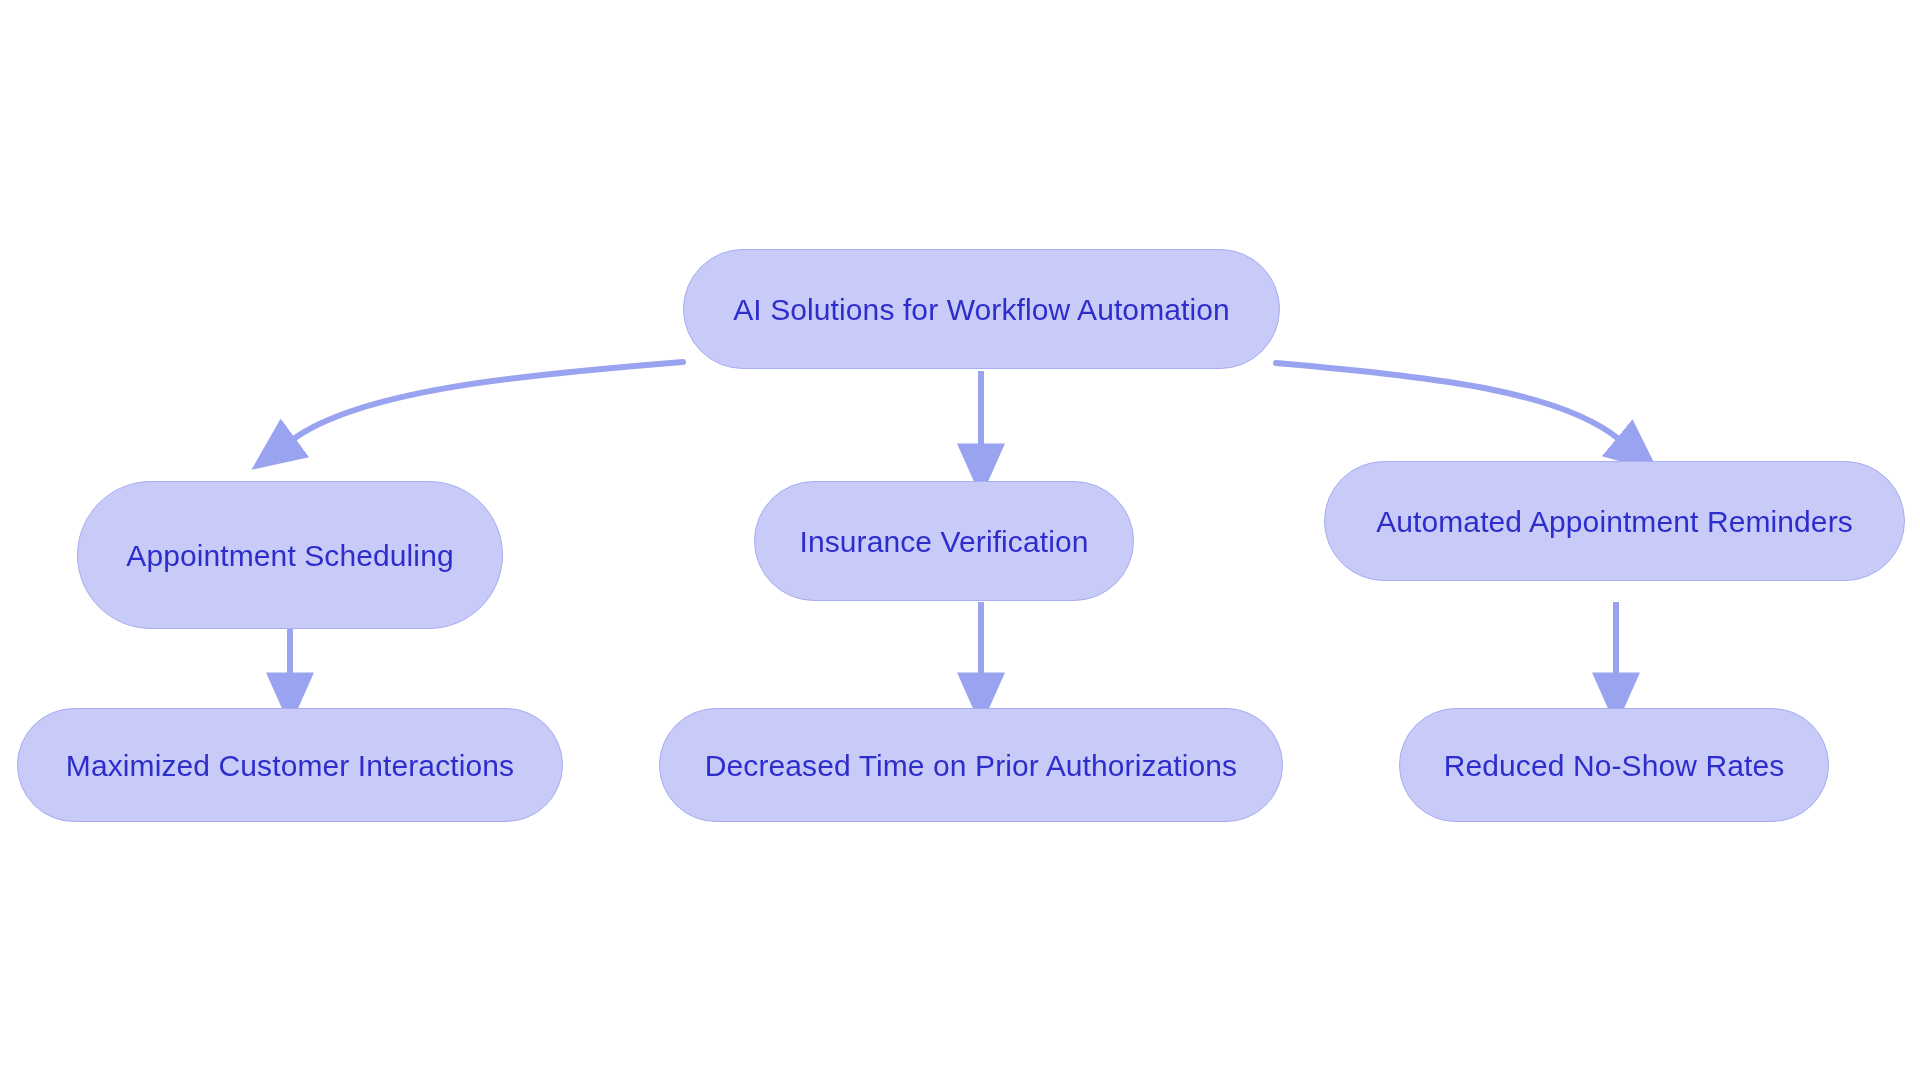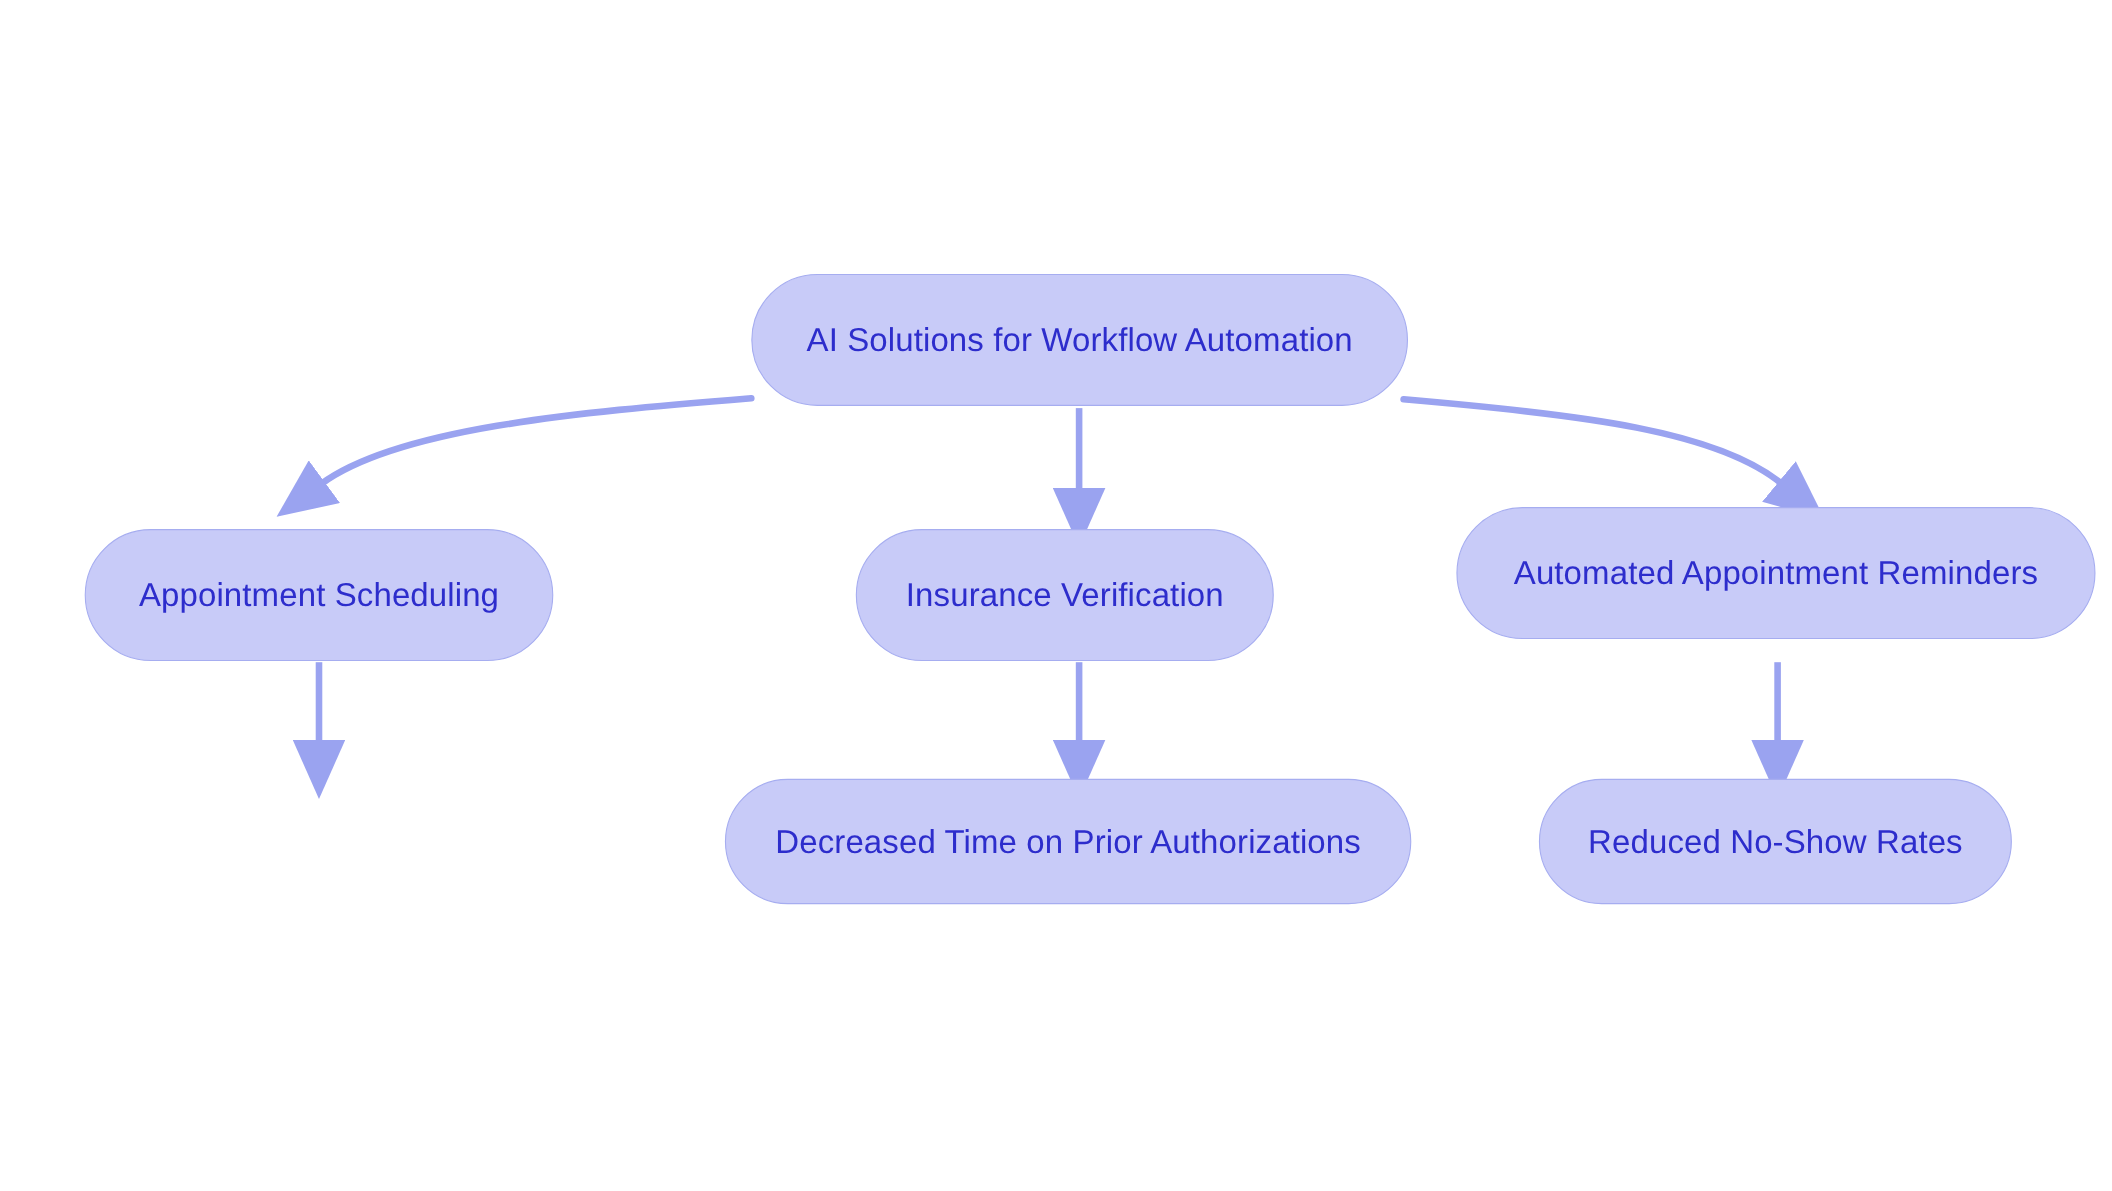--- a/index.html
+++ b/index.html
@@ -55,22 +55,22 @@
     font-size: 30px;
     font-weight: 400;
     line-height: 1.1;
     white-space: nowrap;
     color: #2d2dcc;
   }
 
   
   #node-root      { left: 683px;  top: 249px; width: 597px;  height: 120px; }
   
-  #node-l2-a      { left: 77px;   top: 481px; width: 426px;  height: 120px; }
-  #node-l2-b      { left: 778px;  top: 481px; width: 380px;  height: 120px; }
+  #node-l2-a      { left: 77px;   top: 481px; width: 426px;  height: 148px; }
+  #node-l2-b      { left: 754px;  top: 481px; width: 380px;  height: 120px; }
   #node-l2-c      { left: 1324px; top: 461px; width: 581px;  height: 120px; }
   
   #node-l3-a      { left: 17px;   top: 708px; width: 546px;  height: 114px; }
   #node-l3-b      { left: 659px;  top: 708px; width: 624px;  height: 114px; }
   #node-l3-c      { left: 1399px; top: 708px; width: 430px;  height: 114px; }
 </style>
 </head>
 <body>
 
 <div id="flowchart-canvas">
@@ -104,20 +104,23 @@
   </div>
 
   <div class="node" id="node-l2-b">
     <span class="node-label">Insurance Verification</span>
   </div>
 
   <div class="node" id="node-l2-c">
     <span class="node-label">Automated Appointment Reminders</span>
   </div>
 
+  <div class="node" id="node-l3-a">
+    <span class="node-label">Maximized Customer Interactions</span>
+  </div>
 
   <div class="node" id="node-l3-b">
     <span class="node-label">Decreased Time on Prior Authorizations</span>
   </div>
 
   <div class="node" id="node-l3-c">
     <span class="node-label">Reduced No-Show Rates</span>
   </div>
 
 </div>

